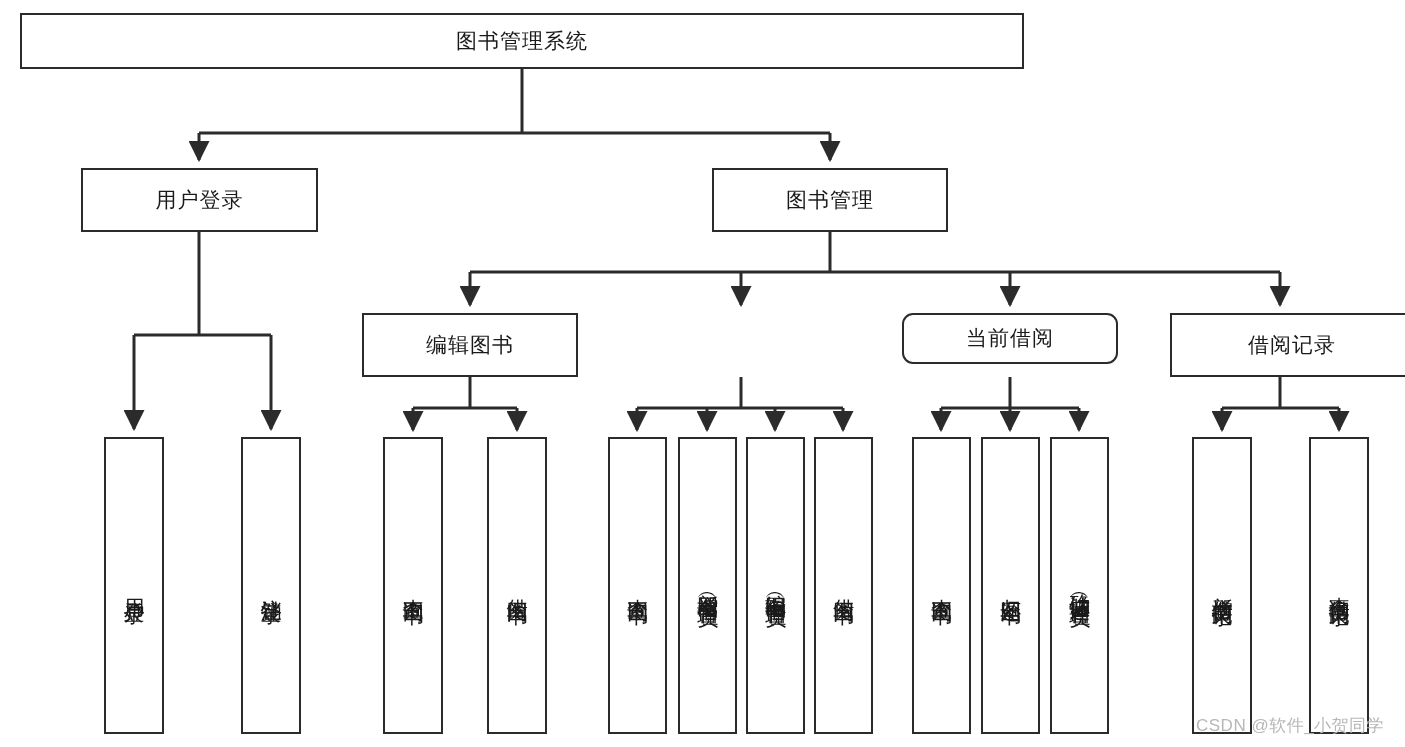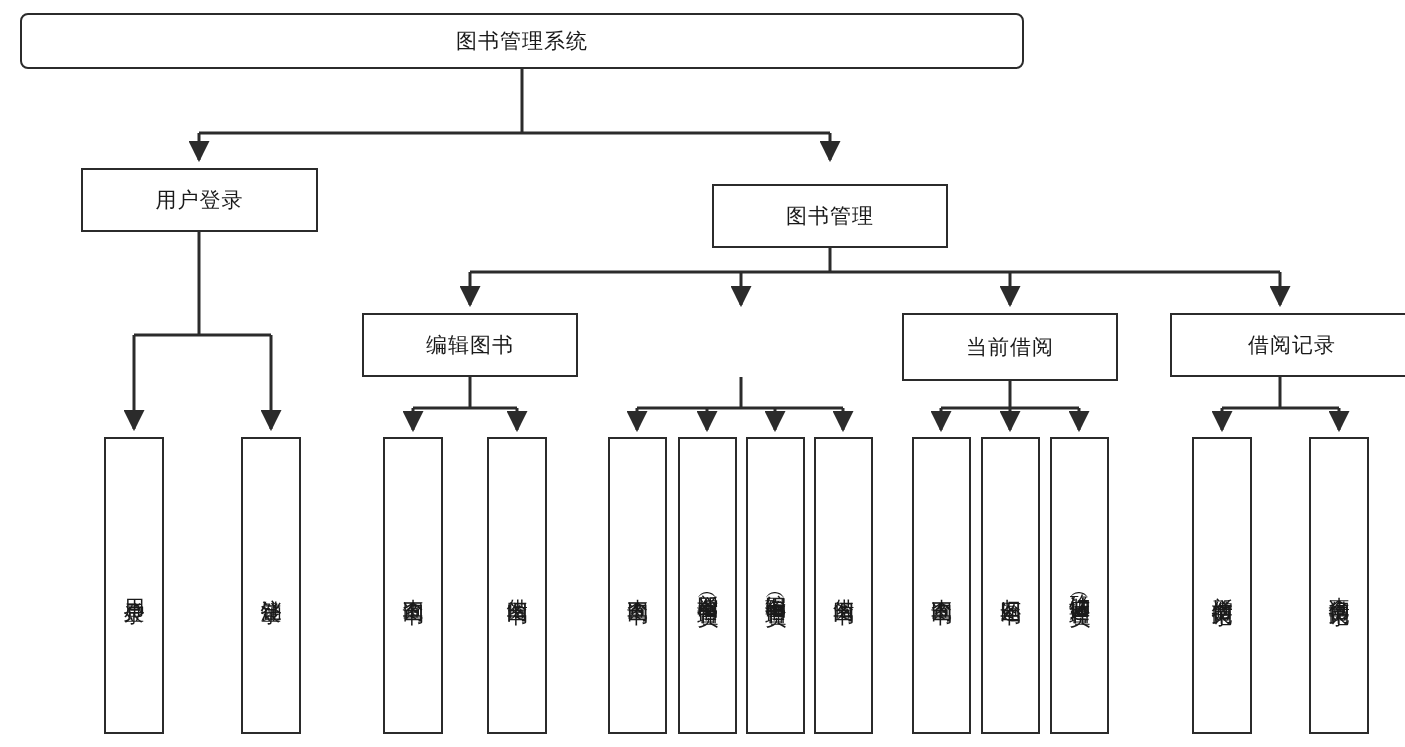--- a/index.html
+++ b/index.html
@@ -111,35 +111,35 @@
       <path d="M 1010 408 L 1010 430" marker-end="url(#arrow)"></path>
       <path d="M 1079 408 L 1079 430" marker-end="url(#arrow)"></path>
 
       <path d="M 1280 377 L 1280 408"></path>
       <path d="M 1222 408 L 1339 408"></path>
       <path d="M 1222 408 L 1222 430" marker-end="url(#arrow)"></path>
       <path d="M 1339 408 L 1339 430" marker-end="url(#arrow)"></path>
     </g>
   </svg>
 
-  <div class="node node-h" style="left:20px; top:13px; width:1004px; height:56px;border-radius:8px;">
+  <div class="node node-h" style="left:20px; top:13px; width:1004px; height:56px;">
     <span class="label">图书管理系统</span>
   </div>
 
   <div class="node node-h" style="left:81px; top:168px; width:237px; height:64px;">
     <span class="label">用户登录</span>
   </div>
-  <div class="node node-h" style="left:712px; top:168px; width:236px; height:64px;margin-top:16px;">
+  <div class="node node-h" style="left:712px; top:168px; width:236px; height:64px;">
     <span class="label">图书管理</span>
   </div>
 
   <div class="node node-h" style="left:362px; top:313px; width:216px; height:64px;">
     <span class="label">编辑图书</span>
   </div>
-  <div class="node node-h" style="left:902px; top:313px; width:216px; height:68px;">
+  <div class="node node-h" style="left:902px; top:313px; width:216px; height:51px;border-radius:11px;">
     <span class="label">当前借阅</span>
   </div>
   <div class="node node-h" style="left:1170px; top:313px; width:244px; height:64px;">
     <span class="label">借阅记录</span>
   </div>
 
   <div class="node node-v" style="left:104px; top:437px; width:60px; height:297px;">
     <span class="label">用户登录</span>
   </div>
   <div class="node node-v" style="left:241px; top:437px; width:60px; height:297px;">
@@ -176,14 +176,15 @@
     <span class="label">确认归还（管理员）</span>
   </div>
 
   <div class="node node-v" style="left:1192px; top:437px; width:60px; height:297px;">
     <span class="label">新增借阅记录</span>
   </div>
   <div class="node node-v" style="left:1309px; top:437px; width:60px; height:297px;">
     <span class="label">查询借阅记录</span>
   </div>
 
+  <div class="watermark" style="left:1196px; top:714px;">CSDN @软件_小贺同学</div>
 
 </div>
 
 </body></html>

